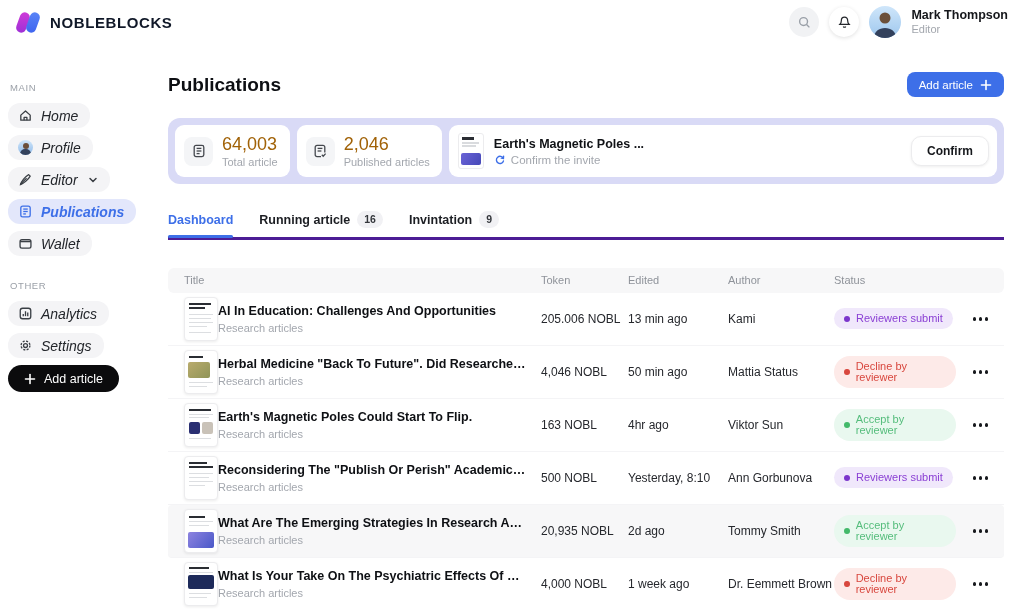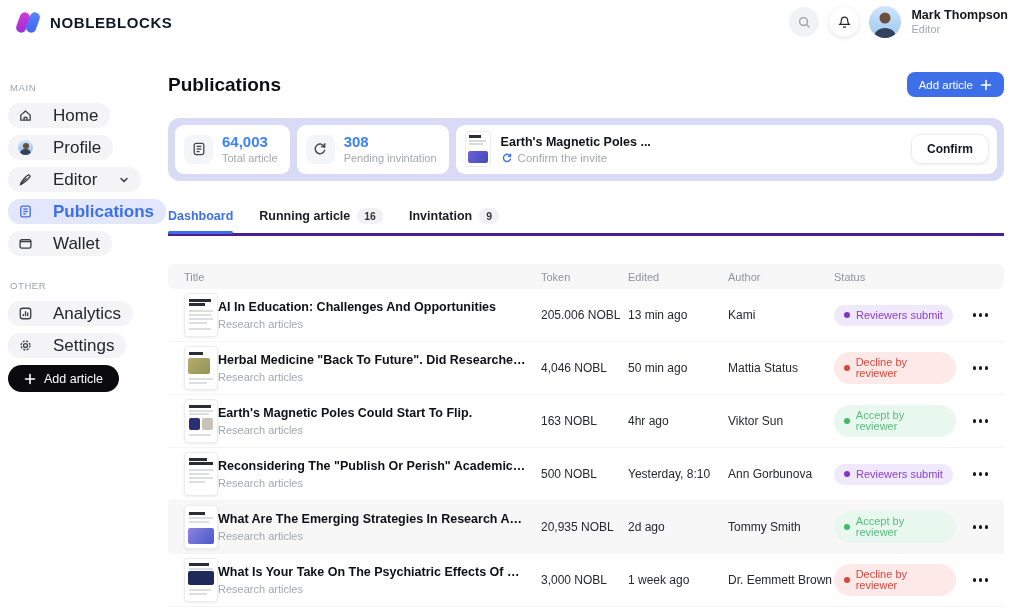--- a/index.html
+++ b/index.html
@@ -20,38 +20,38 @@
   .icon-circle { width:30px; height:30px; border-radius:50%; display:flex; align-items:center; justify-content:center; cursor:pointer; }
   .icon-circle.search { background:#f1f2f4; }
   .icon-circle.bell { background:#fff; box-shadow:0 1px 4px rgba(0,0,0,.12); }
   .avatar { width:32px; height:32px; border-radius:50%; background:linear-gradient(180deg,#cfe6fa,#9ec7ee); display:flex; align-items:flex-end; justify-content:center; overflow:hidden; }
   .user-meta { line-height:1.15; }
   .user-name { font-size:12.5px; font-weight:bold; color:#15171b; }
   .user-role { font-size:11px; color:#a2a6ad; }
   
   .sidebar { position:absolute; top:64px; left:0; width:160px; padding:8px 8px 0 8px; }
   .side-label { font-size:9.5px; color:#9ba0a8; letter-spacing:.6px; margin:10px 0 10px 2px; }
-  .side-item { display:flex; align-items:center; gap:20px; width:fit-content; padding:0 12px 0 10px; height:25px; border-radius:12px; background:#f4f4f6; margin-bottom:7px; font-size:17px; color:#23262b; cursor:pointer; }
+  .side-item { display:flex; align-items:center; gap:8px; width:fit-content; padding:0 12px 0 10px; height:25px; border-radius:12px; background:#f4f4f6; margin-bottom:7px; font-size:14px; color:#23262b; cursor:pointer;font-style:italic; }
   .side-item .glyph { display:flex; align-items:center; }
   .side-item.active { background:#e3e7fb; color:#3d6fe8; font-weight:bold; }
   .side-item .chev { margin-left:2px; display:flex; }
   .mini-avatar { width:15px; height:15px; border-radius:50%; background:linear-gradient(180deg,#cfe6fa,#8fb9e8); position:relative; overflow:hidden; }
   .mini-avatar:before { content:""; position:absolute; left:4.5px; top:3px; width:6px; height:6px; border-radius:50%; background:#6b4f3a; }
   .mini-avatar:after { content:""; position:absolute; left:2px; top:9px; width:11px; height:7px; border-radius:5px 5px 0 0; background:#33415c; }
   .add-article-black { display:flex; align-items:center; gap:8px; width:fit-content; padding:0 16px; height:27px; border-radius:14px; background:#0b0b0d; color:#fff; font-size:12.5px; margin-top:3px; cursor:pointer; }
   
   .main { position:absolute; left:168px; top:44px; width:836px; }
   .page-head { display:flex; align-items:center; justify-content:space-between; margin-top:28px; }
   .page-title { font-size:19px; font-weight:bold; color:#0d0f13; }
   .btn-primary { display:flex; align-items:center; gap:7px; background:#3d6fe8; color:#fff; border:none; font-size:11.5px; padding:0 12px; height:25px; border-radius:8px; cursor:pointer; font-family:inherit; }
   
   .stats-strip { margin-top:21px; background:#d9daf6; border-radius:12px; padding:7px; display:flex; gap:7px; }
   .stat-card { background:#fff; border-radius:9px; display:flex; align-items:center; gap:9px; padding:8px 12px 8px 9px; }
   .stat-icon { width:29px; height:29px; border-radius:8px; background:#f4f5f7; display:flex; align-items:center; justify-content:center; flex:none; }
-  .stat-value { font-size:15px; font-weight:bold; color:#3b82f6; line-height:1.25; white-space:nowrap; }
+  .stat-value { font-size:18px; font-weight:normal; color:#a16207; line-height:1.25; white-space:nowrap; }
   .stat-label { font-size:11px; color:#a3a7ae; line-height:1.25; white-space:nowrap; }
   .invite-card { flex:1; background:#fff; border-radius:9px; display:flex; align-items:center; gap:10px; padding:6px 8px 6px 9px; }
   .invite-thumb { width:26px; height:36px; border-radius:3px; border:1px solid #ececee; background:#fff; position:relative; overflow:hidden; flex:none; }
   .invite-thumb .l1 { position:absolute; left:3px; top:3px; width:12px; height:2.5px; background:#2a2d33; }
   .invite-thumb .l2 { position:absolute; left:3px; top:8px; width:17px; height:1.5px; background:#d9dbde; }
   .invite-thumb .l3 { position:absolute; left:3px; top:11px; width:14px; height:1.5px; background:#d9dbde; }
   .invite-thumb .img { position:absolute; left:2px; bottom:3px; width:20px; height:12px; border-radius:2px; background:linear-gradient(120deg,#6a63d6,#4649b8); }
   .invite-body { flex:1; min-width:0; }
   .invite-title { font-size:12.5px; font-weight:bold; color:#101216; white-space:nowrap; overflow:hidden; text-overflow:ellipsis; }
   .invite-sub { display:flex; align-items:center; gap:5px; margin-top:3px; font-size:11.5px; color:#a3a7ae; }
@@ -231,33 +231,35 @@
               <line x1="5.6" y1="8" x2="10.4" y2="8"></line>
               <line x1="5.6" y1="10.6" x2="8.6" y2="10.6"></line>
             </svg>
           </span>
         <span>
           <div class="stat-value">64,003</div>
           <div class="stat-label">Total article</div>
         </span>
       </div>
 
-
       <div class="stat-card">
         <span class="stat-icon">
-            <svg width="16" height="16" viewBox="0 0 16 16" fill="none" stroke="#44484e" stroke-width="1.4" stroke-linecap="round">
-              <path d="M12.6 9.3a4.8 4.8 0 1 1-.2-3.4"></path>
-              <polyline points="12.8,2.8 12.6,5.9 9.6,5.5" fill="none"></polyline>
+            <svg width="16" height="16" viewBox="0 0 16 16" fill="none" stroke="#44484e" stroke-width="1.3">
+              <path d="M12.8 9.5V4.2a1.8 1.8 0 0 0-1.8-1.8H5a1.8 1.8 0 0 0-1.8 1.8v7.6A1.8 1.8 0 0 0 5 13.6h4"></path>
+              <line x1="5.6" y1="5.4" x2="10.4" y2="5.4"></line>
+              <line x1="5.6" y1="8" x2="9.4" y2="8"></line>
+              <polyline points="9.8,11.8 11.2,13.2 13.6,10.6"></polyline>
             </svg>
           </span>
         <span>
-          <div class="stat-value">308</div>
-          <div class="stat-label">Pending invintation</div>
-        </span>
-      </div>
+          <div class="stat-value">2,046</div>
+          <div class="stat-label">Published articles</div>
+        </span>
+      </div>
+
 
 
       <div class="invite-card">
         <span class="invite-thumb">
             <i class="l1"></i>
             <i class="l2"></i>
             <i class="l3"></i>
             <i class="img"></i>
           </span>
         <span class="invite-body">
@@ -431,21 +433,21 @@
             <i class="t-gray" style="left:4px;top:9px;width:24px"></i>
           <i style="left:3px;top:12px;width:26px;height:14px;border-radius:2px;background:#1d2a5a"></i>
           <i class="t-gray" style="left:4px;top:30px;width:22px"></i>
             <i class="t-gray" style="left:4px;top:34px;width:18px"></i>
         </span>
         <span style="min-width:0">
           <div class="row-title">What Is Your Take On The Psychiatric Effects Of GLP-1s?</div>
           <div class="row-cat">Research articles</div>
         </span>
       </span>
-      <span>3,000 NOBL</span>
+      <span>4,000 NOBL</span>
       <span>1 week ago</span>
       <span>Dr. Eemmett Brown</span>
       <span><span class="pill red">Decline by reviewer</span></span>
       <span class="menu-dots">
           <b></b>
           <b></b>
           <b></b>
         </span>
     </div>
 

